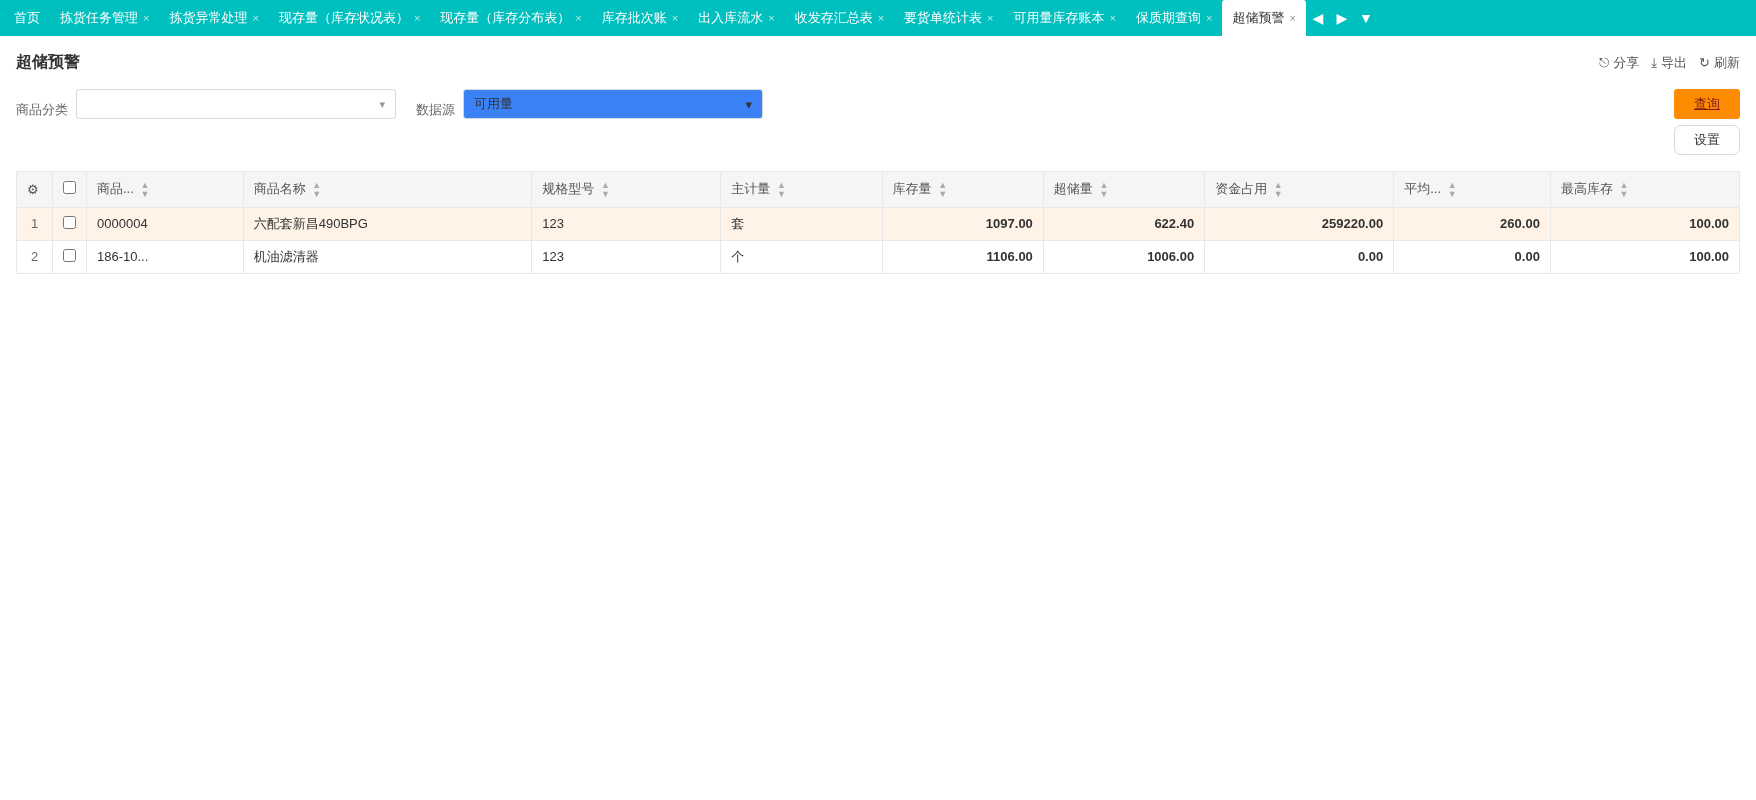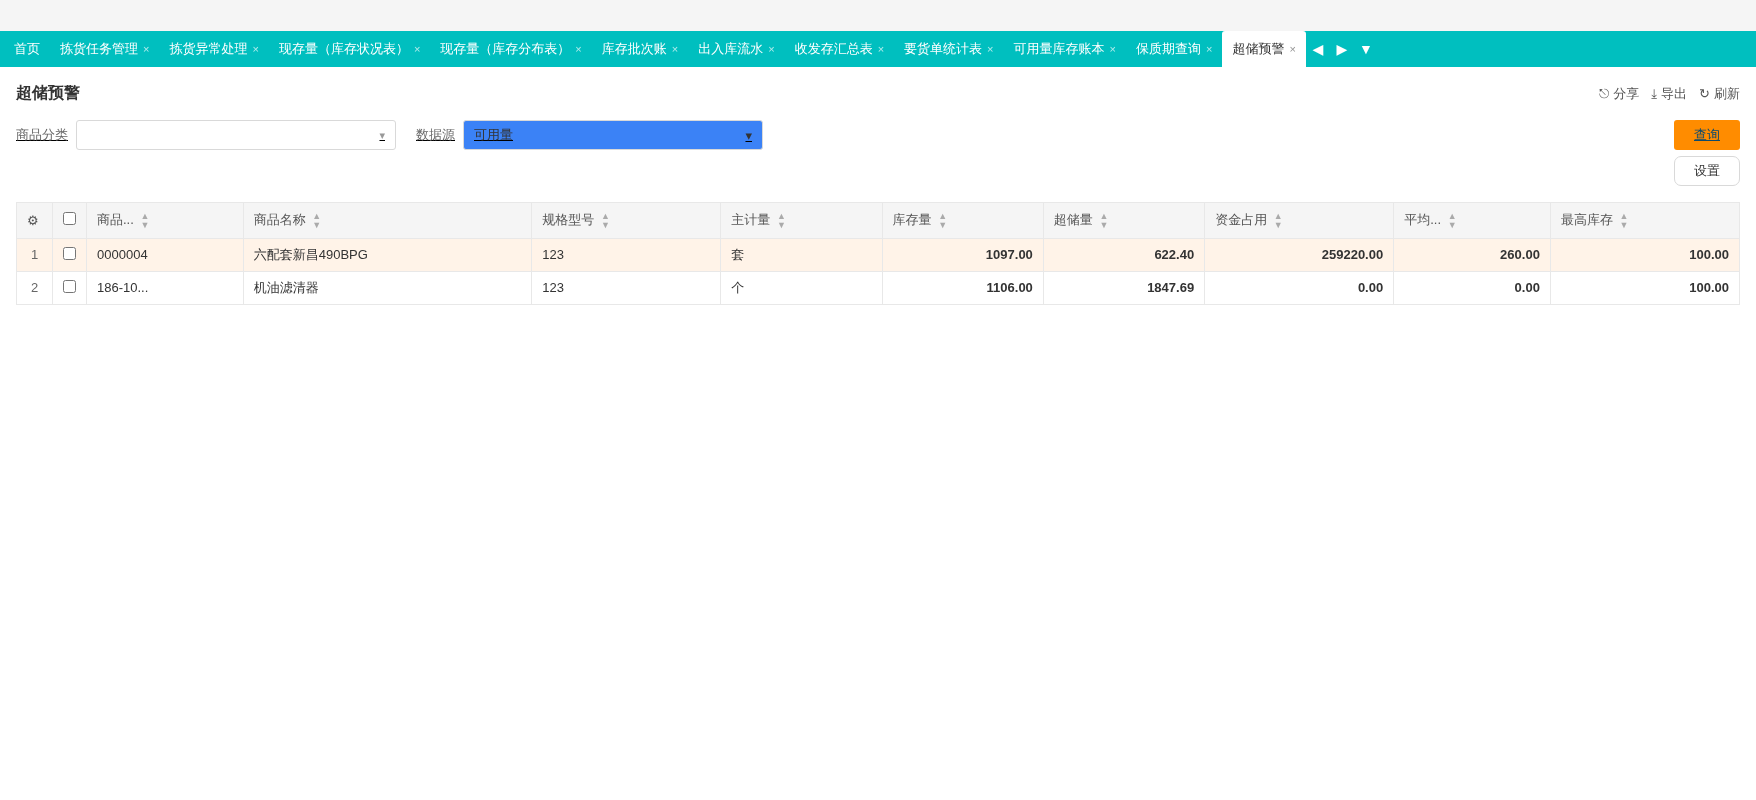--- a/index.html
+++ b/index.html
@@ -7,21 +7,20 @@
 
     
     .nav-bar {
       display: flex;
       align-items: center;
       background: #00bfbf;
       height: 36px;
       padding: 12px 4px;
       overflow: hidden;
       white-space: nowrap;
-      margin-top: 31px;
     }
     .nav-item {
       display: inline-flex;
       align-items: center;
       padding: 0 10px;
       height: 36px;
       color: #fff;
       cursor: pointer;
       font-size: 13px;
       flex-shrink: 0;
@@ -82,23 +81,22 @@
     
     .filter-row {
       display: flex;
       align-items: center;
       gap: 20px;
       margin-bottom: 16px;
       flex-wrap: wrap;
     }
     .filter-group {
       display: flex;
-      align-items: center;
+      align-items: flex-end;
       gap: 8px;
-      text-decoration: underline;
     }
     .filter-label {
       color: #666;
       font-size: 13px;
       white-space: nowrap;
     }
     .filter-select {
       display: inline-flex;
       align-items: center;
       justify-content: space-between;
@@ -123,21 +121,21 @@
       background: #3b82f6;
       cursor: pointer;
       min-width: 300px;
       height: 30px;
       color: #333;
       font-size: 13px;
     }
     .filter-value .val-text { color: #333; }
     .btn-query {
       background: #ff8c00;
-      color: #0c4a6e;
+      color: #7f1d1d;
       border: none;
       border-radius: 3px;
       padding: 5px 20px;
       cursor: pointer;
       font-size: 13px;
       height: 30px;
       text-decoration: underline;
     }
     .btn-settings {
       background: #fff;
@@ -356,21 +354,21 @@
     <td class="num-col">100.00</td>
   </tr>
         <tr>
     <td class="gear-cell">2</td>
     <td class="checkbox-cell"><input type="checkbox" style=""></td>
     <td>186-10...</td>
     <td>机油滤清器</td>
     <td>123</td>
     <td>个</td>
     <td class="num-col">1106.00</td>
-    <td class="num-col">1847.69</td>
+    <td class="num-col">1006.00</td>
     <td class="num-col">0.00</td>
     <td class="num-col">0.00</td>
     <td class="num-col">100.00</td>
   </tr>
       </tbody>
   </table>
 
 </div>
 
 </body></html>

